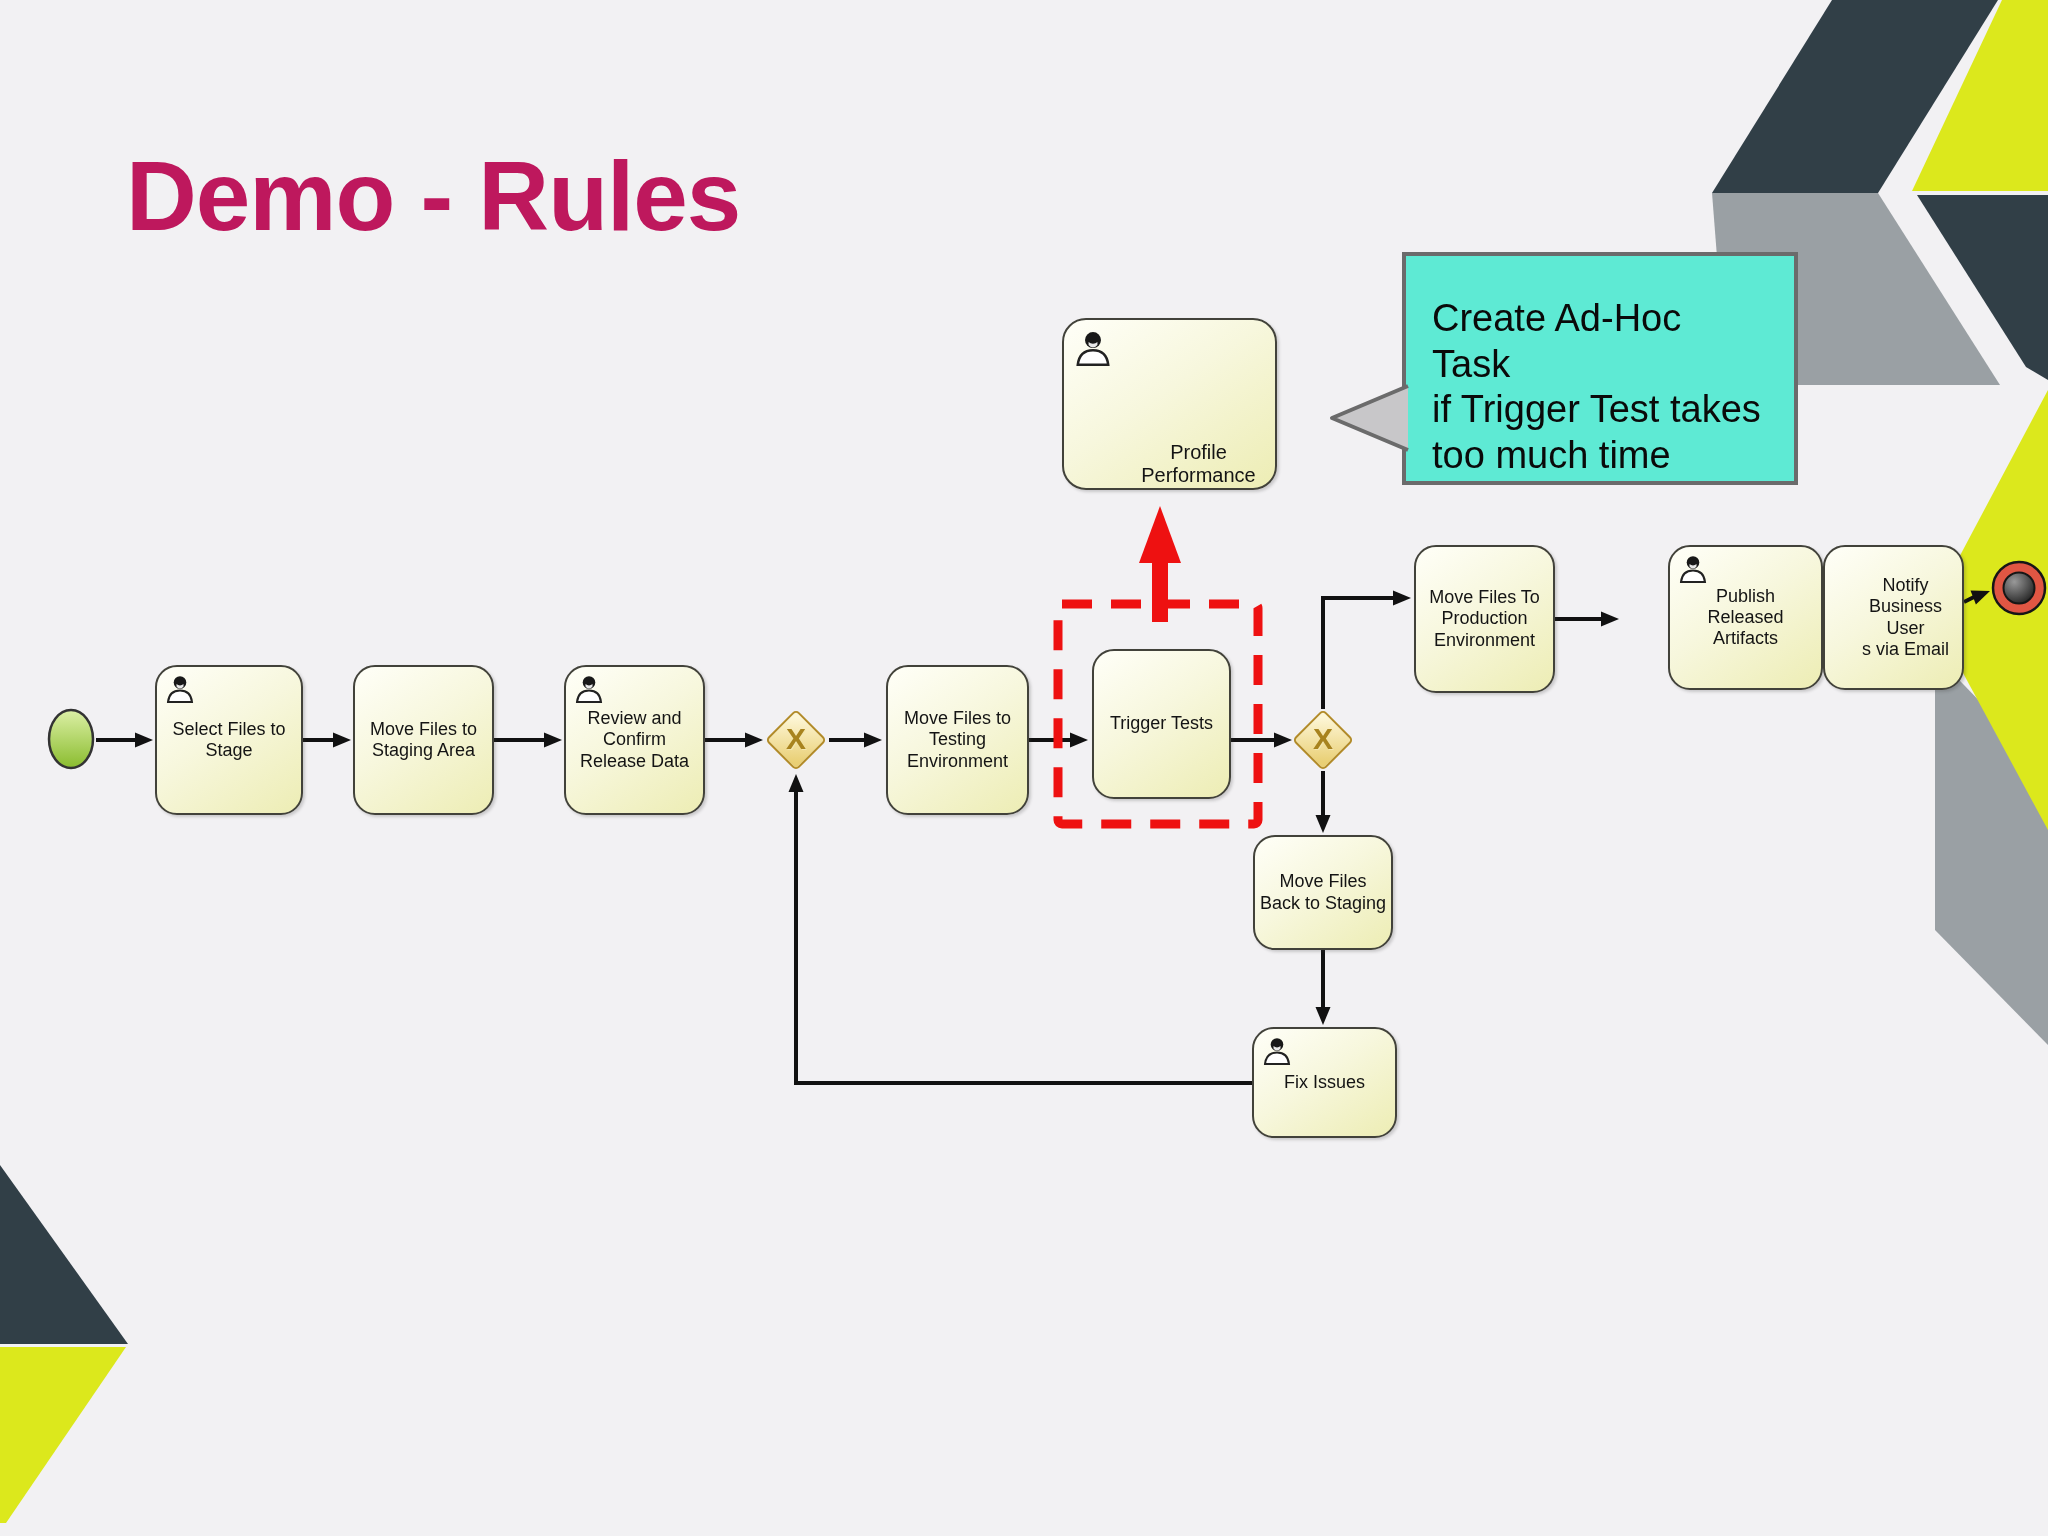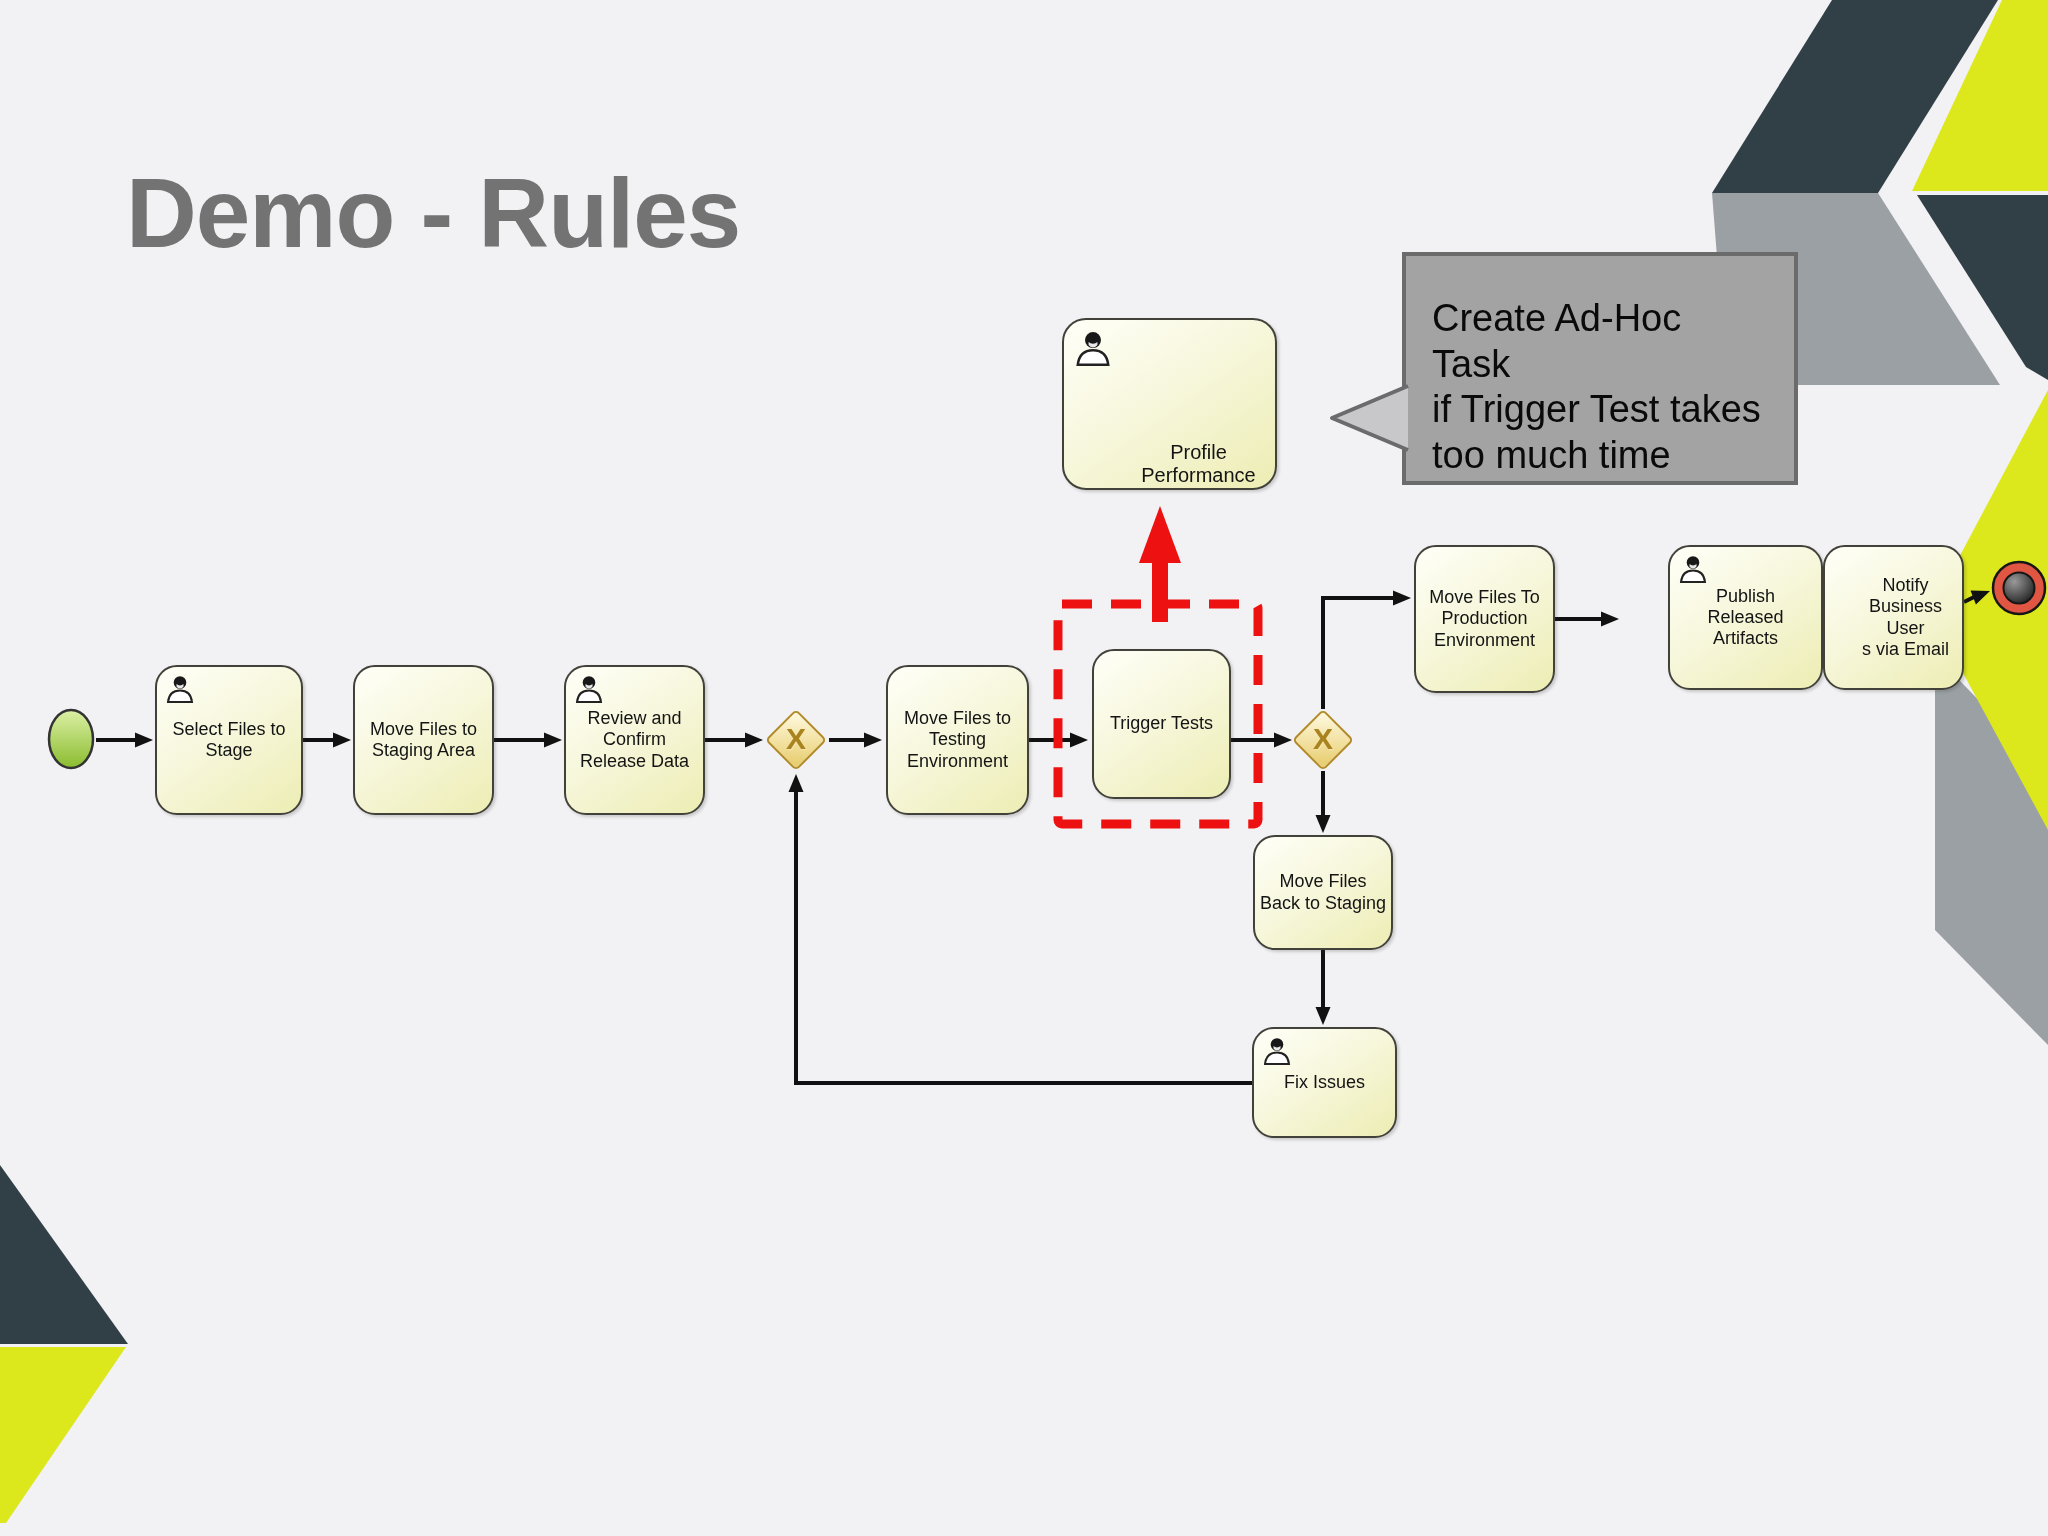--- a/index.html
+++ b/index.html
@@ -1,36 +1,36 @@
 <!DOCTYPE html>
 <html><head>
 <meta charset="utf-8">
 <style>
   html,body{margin:0;padding:0;width:2048px;height:1536px;overflow:hidden;
     background:#f2f1f3;font-family:"Liberation Sans",sans-serif;}
   #stage{position:relative;width:2048px;height:1536px;}
   #bg{position:absolute;left:0;top:0;z-index:1;}
-  .title{position:absolute;left:126px;top:157px;z-index:3;font-size:98px;font-weight:bold;
-    color:#737373;letter-spacing:-1px;z-index:3;}
+  .title{position:absolute;left:126px;top:140px;z-index:3;font-size:98px;font-weight:bold;
+    color:#be185d;letter-spacing:-1px;z-index:3;}
   .task{position:absolute;z-index:2;box-sizing:border-box;
     background:linear-gradient(145deg,#fffff8 0%,#f7f7dd 45%,#ededb4 100%);
     border:2px solid #42423a;border-radius:22px;
     display:flex;align-items:center;justify-content:center;text-align:center;
     font-size:18px;line-height:1.18;color:#141414;
     box-shadow:2px 2px 3px rgba(60,60,60,0.22);}
   .task .lbl{white-space:pre-line;}
   .task .icon{position:absolute;top:6px;left:8px;width:30px;height:30px;}
   .task.profile .lbl{padding-left:58px;font-size:20px;}
   .gw{position:absolute;z-index:2;width:40px;height:40px;transform:rotate(45deg);
     background:linear-gradient(135deg,#fdf6d6 10%,#e9cf74 90%);
     border:2px solid #b28b28;border-radius:5px;box-sizing:content-box;}
   .gwx{position:absolute;z-index:2;width:36px;text-align:center;font-size:30px;
     font-weight:800;color:#a8831e;text-shadow:1px 1px 0 #f3e6af;}
   .callout{position:absolute;z-index:3;left:1402px;top:252px;width:396px;height:233px;
-    box-sizing:border-box;background:#a3a3a3;border:4px solid #6b6b6b;
+    box-sizing:border-box;background:#5eead4;border:4px solid #6b6b6b;
     padding:40px 26px 0 26px;font-size:38px;line-height:1.2;color:#0a0a0a;
     white-space:pre-line;}
   #tailsvg{position:absolute;left:0;top:0;z-index:4;}
 </style>
 </head>
 <body>
 
 <div id="stage">
 
   <svg id="bg" width="2048" height="1536" viewBox="0 0 2048 1536">

